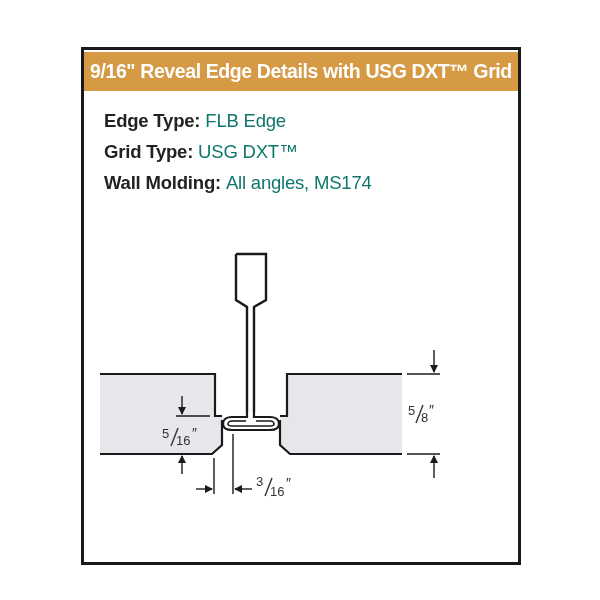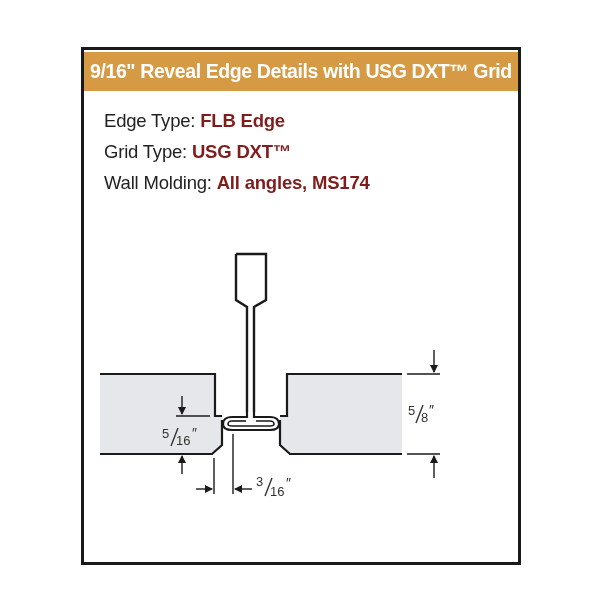--- a/index.html
+++ b/index.html
@@ -16,22 +16,22 @@
     font-weight: bold; font-size: 19.5px; letter-spacing: -0.4px;
     line-height: 39px; padding-left: 6px; box-sizing: border-box;
     white-space: nowrap;
   }
   .specs {
     position: absolute; left: 20px; top: 55px;
     font-family: "Liberation Sans", sans-serif; font-size: 18.5px; color: #222222;
     letter-spacing: -0.2px;
   }
   .spec-row { height: 31px; line-height: 31px; white-space: nowrap; }
-  .spec-label { font-weight: normal; }
-  .spec-value { font-weight: bold; color: #7f1d1d; }
+  .spec-label { font-weight: bold; }
+  .spec-value { font-weight: normal; color: #0f766e; }
   .diagram { position: absolute; left: 0; top: 0; }
   .dim-text {
     font-family: "Liberation Sans", sans-serif; fill: #333333;
   }
 </style>
 </head>
 <body>
 
 <div class="frame">
   <div class="header">9/16" Reveal Edge Details with USG DXT™ Grid</div>

